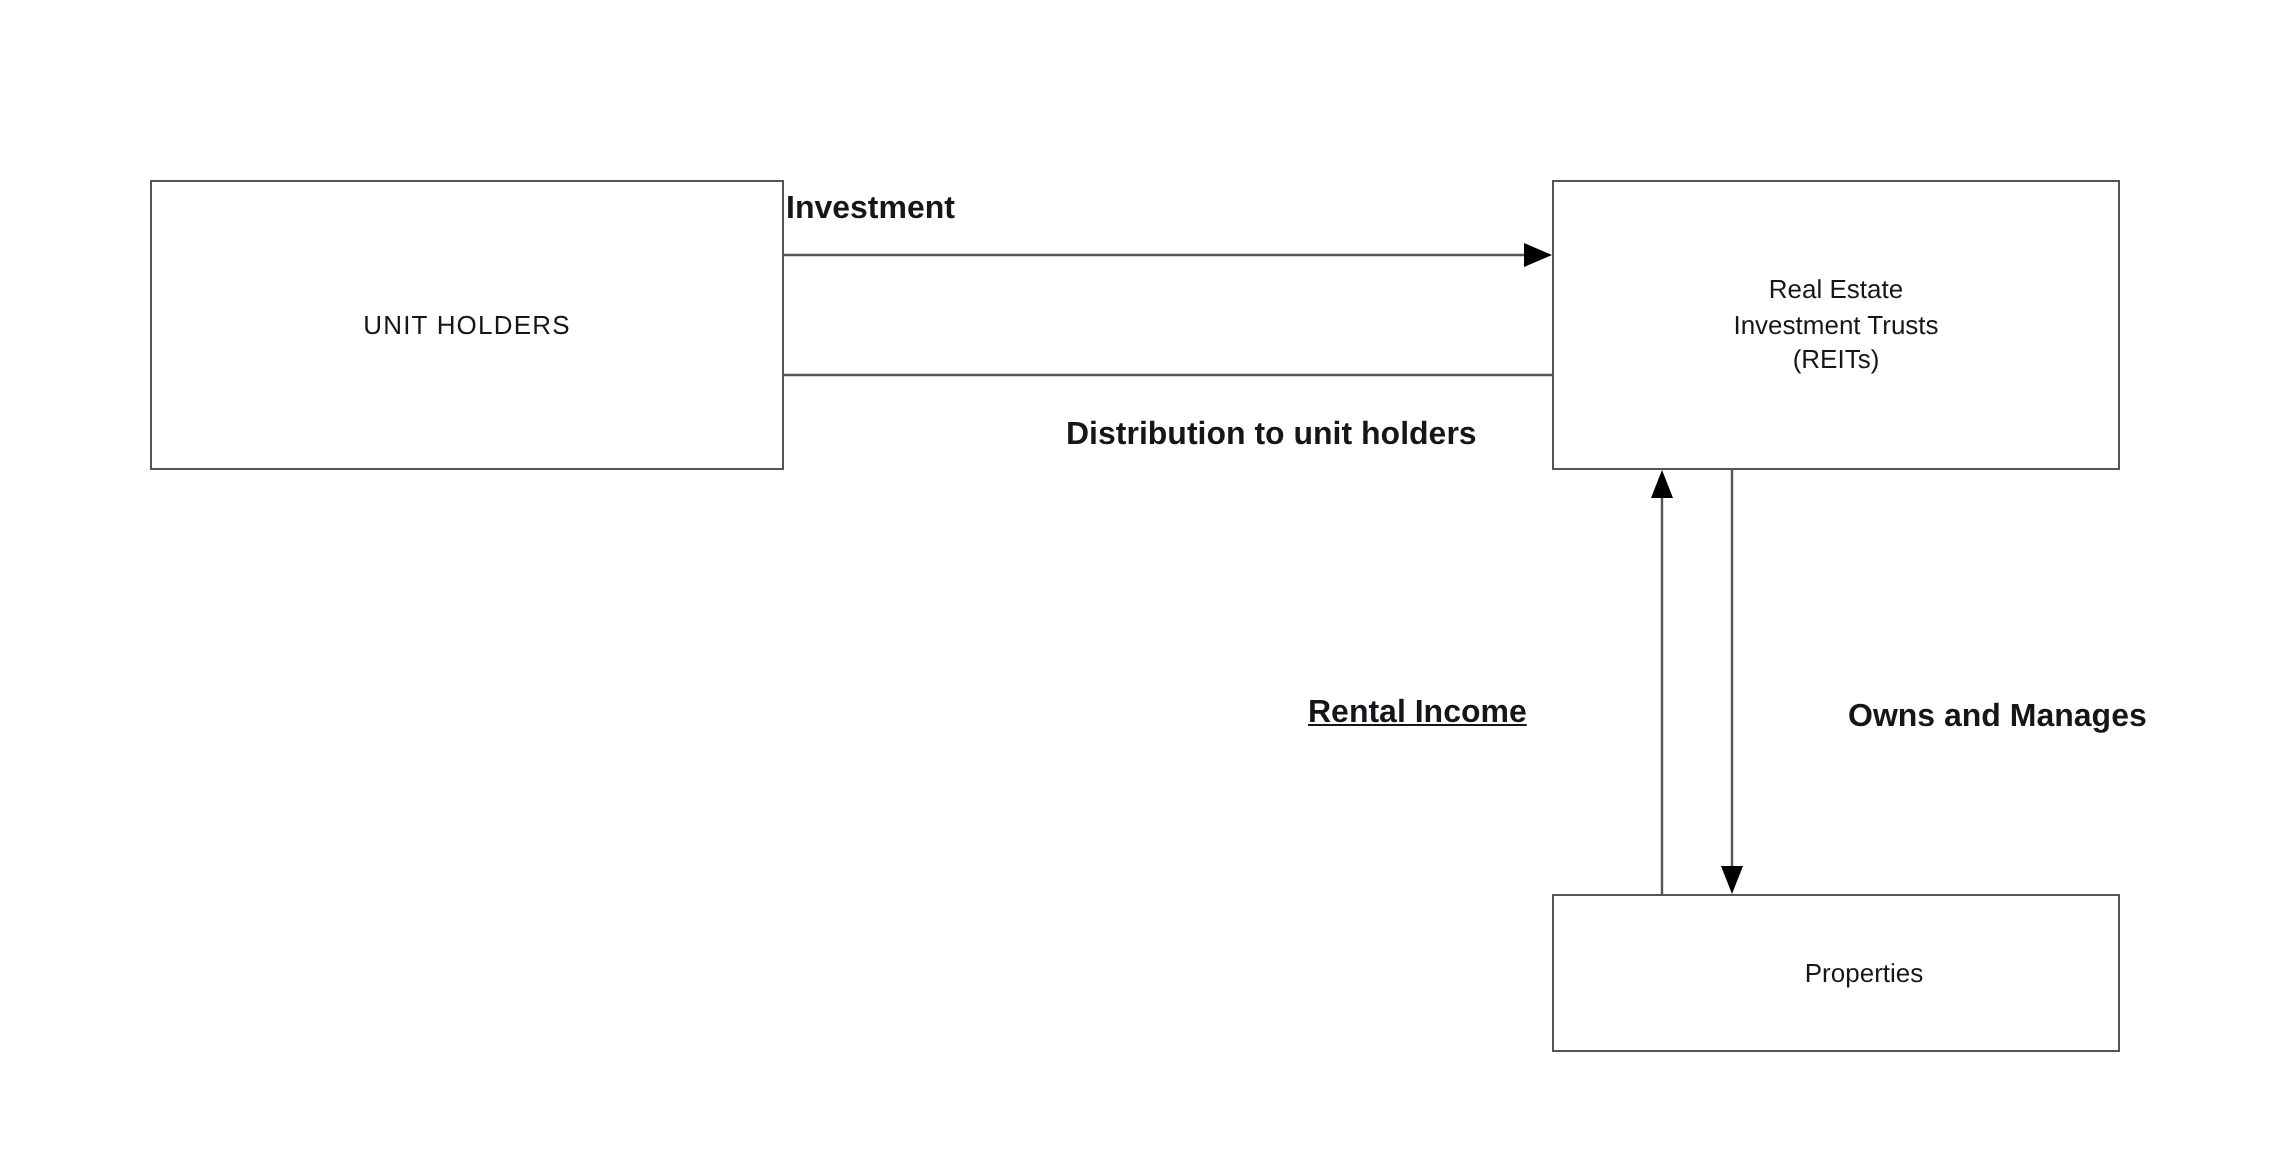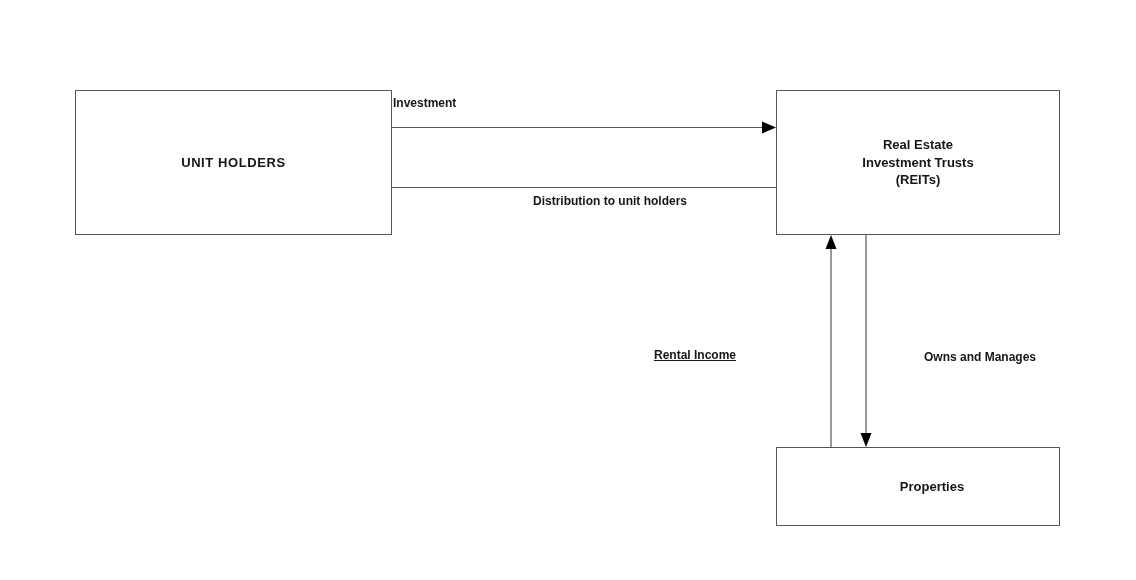--- a/index.html
+++ b/index.html
@@ -22,21 +22,21 @@
     box-sizing: border-box;
     border: 1px solid #555555;
     background: #ffffff;
     display: flex;
     align-items: center;
     justify-content: center;
     text-align: center;
   }
   .node-label {
     font-size: 13px;
-    font-weight: bold;
+    font-weight: normal;
     color: #16161a;
     line-height: 1.38;
     white-space: pre-line;
   }
   #node-unit-holders {
     left: 75px;
     top: 90px;
     width: 317px;
     height: 145px;
   }
@@ -51,27 +51,27 @@
   }
   #node-properties {
     left: 776px;
     top: 447px;
     width: 284px;
     height: 79px;
     padding-left: 28px;
   }
   .edge-label {
     position: absolute;
-    font-size: 12px;
+    font-size: 16px;
     font-weight: bold;
     color: #16161a;
     white-space: nowrap;
   }
   #label-investment  { left: 393px; top: 96px; }
-  #label-distribution{ left: 533px; top: 194px; }
+  #label-distribution{ left: 533px; top: 209px; }
   #label-rental      { left: 654px; top: 348px; text-decoration: underline; }
   #label-owns        { left: 900px; top: 350px; margin-left: 24px; }
   svg.edges {
     position: absolute;
     left: 0;
     top: 0;
     width: 1136px;
     height: 580px;
     overflow: visible;
   }

